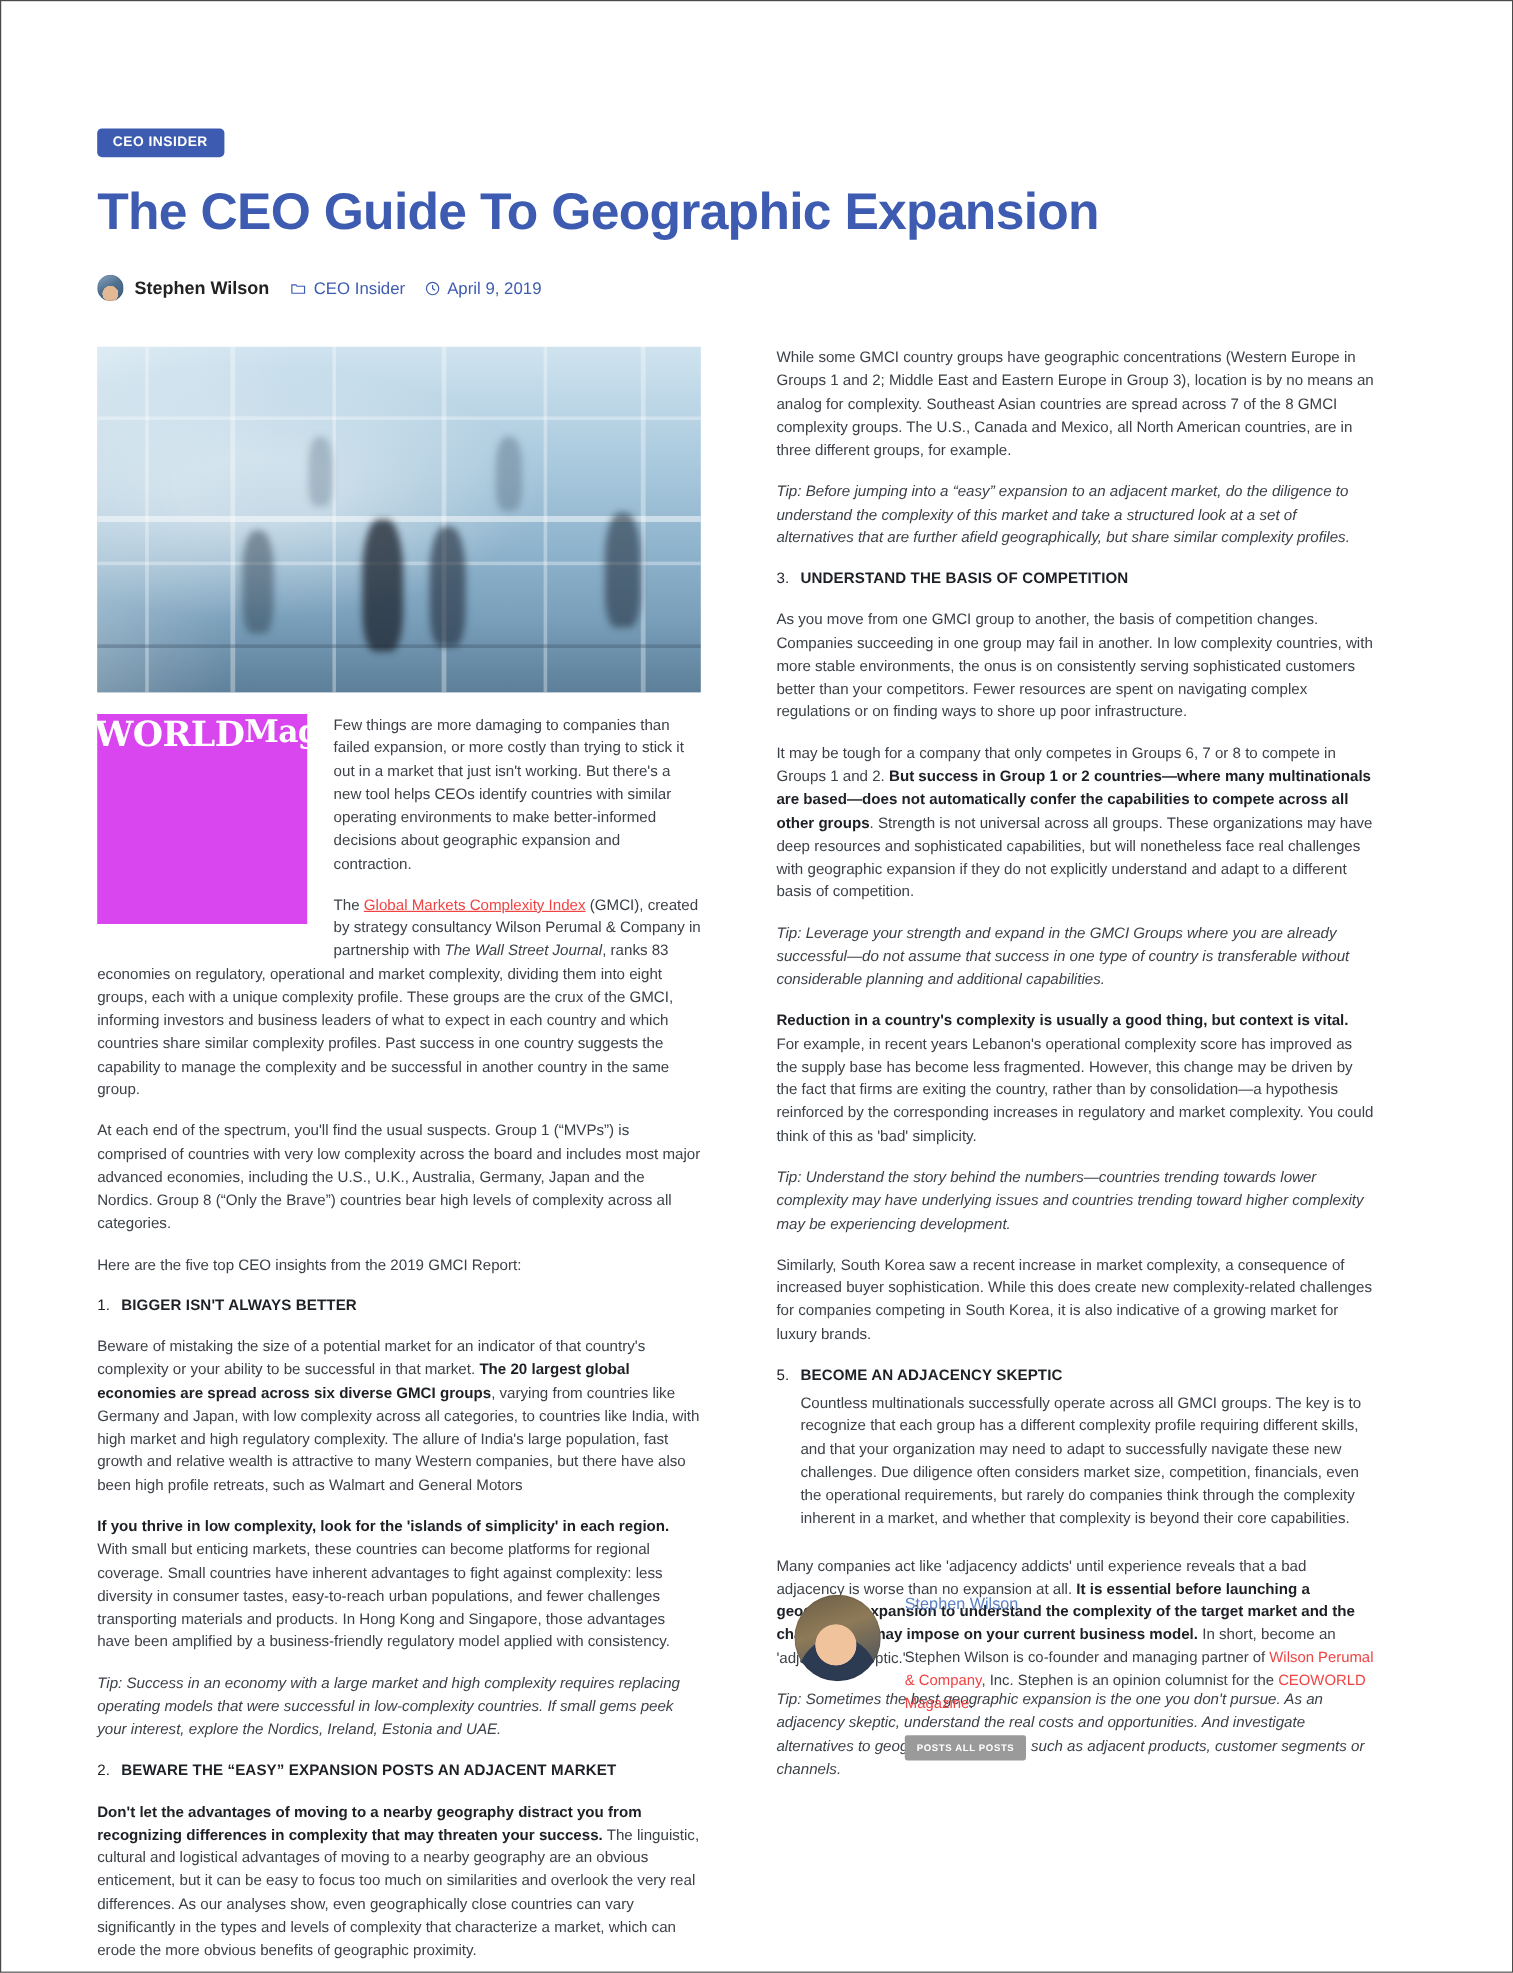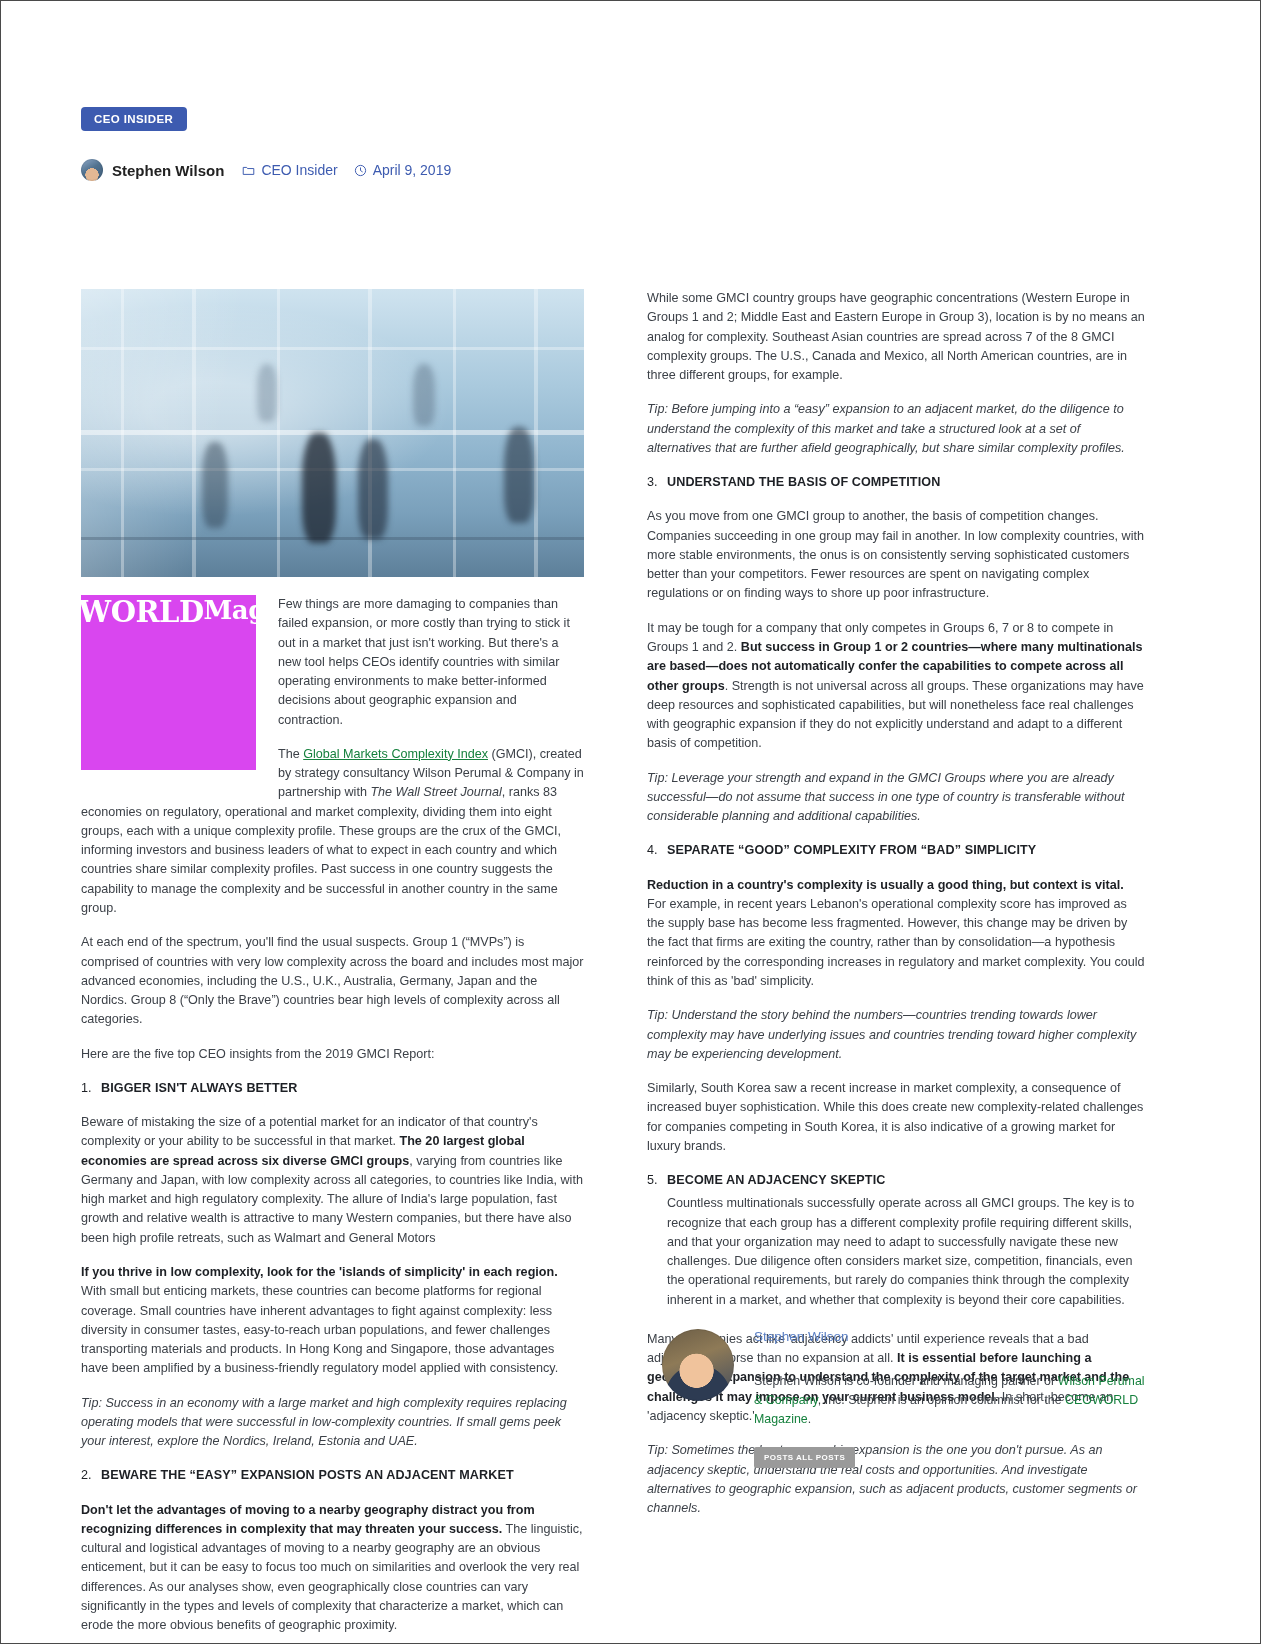--- a/index.html
+++ b/index.html
@@ -92,21 +92,21 @@
     font-size: 12.6px;
     line-height: 1.53;
     color: #3c4148;
   }
   .col-left  { left: 0px;   width: 503px; }
   .col-right { left: 566px; width: 499px; }
 
   .col p { margin: 0 0 15px 0; }
   .col b, .col strong { color: #1d2025; font-weight: bold; }
   .col i, .col em { font-style: italic; }
-  a.link { color: #15803d; text-decoration: none; }
+  a.link { color: #ef4444; text-decoration: none; }
   a.link.u { text-decoration: underline; }
 
   .hero {
     width: 503px;
     height: 288px;
     background:
       linear-gradient(100deg, rgba(255,255,255,.30) 0%, rgba(255,255,255,0) 30%),
       radial-gradient(ellipse at 26% 42%, rgba(255,255,255,.45) 0 12%, transparent 45%),
       linear-gradient(180deg, #cfe3ef 0%, #a9c9dd 34%, #8fb4cd 58%, #7aa0bb 78%, #5d7f99 100%);
       margin-bottom: 0;
@@ -200,20 +200,21 @@
   }
 </style>
 </head>
 <body>
 
 <div class="page">
  <div class="inner">
 
   
   <div class="badge">CEO INSIDER</div>
+  <h1 class="title">The CEO Guide To Geographic Expansion</h1>
 
   <div class="meta">
     <span class="avatar"></span>
     <span class="author">Stephen Wilson</span>
     <span class="mitem">
       <svg width="13" height="13" viewBox="0 0 16 16">
         <path d="M1.5 4.2h4.2l1.1 1.4h7.7v7.2H1.5z" fill="none" stroke="#3d5bb0" stroke-width="1.2"></path>
       </svg>
       <span>CEO Insider</span>
     </span>
@@ -294,23 +295,20 @@
 
       <div class="numhead">
         <span class="n">3.</span><span>UNDERSTAND THE BASIS OF COMPETITION</span>
       </div>
       <p>As you move from one GMCI group to another, the basis of competition changes. Companies succeeding in one group may fail in another. In low complexity countries, with more stable environments, the onus is on consistently serving sophisticated customers better than your competitors. Fewer resources are spent on navigating complex regulations or on finding ways to shore up poor infrastructure.</p>
       <p>
         <span>It may be tough for a company that only competes in Groups 6, 7 or 8 to compete in Groups 1 and 2. </span><b>But success in Group 1 or 2 countries—where many multinationals are based—does not automatically confer the capabilities to compete across all other groups</b><span>. Strength is not universal across all groups. These organizations may have deep resources and sophisticated capabilities, but will nonetheless face real challenges with geographic expansion if they do not explicitly understand and adapt to a different basis of competition.</span>
       </p>
       <p><i>Tip: Leverage your strength and expand in the GMCI Groups where you are already successful—do not assume that success in one type of country is transferable without considerable planning and additional capabilities.</i></p>
 
-      <div class="numhead">
-        <span class="n">4.</span><span>SEPARATE “GOOD” COMPLEXITY FROM “BAD” SIMPLICITY</span>
-      </div>
       <p>
         <b>Reduction in a country's complexity is usually a good thing, but context is vital.</b><span> For example, in recent years Lebanon's operational complexity score has improved as the supply base has become less fragmented. However, this change may be driven by the fact that firms are exiting the country, rather than by consolidation—a hypothesis reinforced by the corresponding increases in regulatory and market complexity. You could think of this as 'bad' simplicity.</span>
       </p>
       <p><i>Tip: Understand the story behind the numbers—countries trending towards lower complexity may have underlying issues and countries trending toward higher complexity may be experiencing development.</i></p>
       <p>Similarly, South Korea saw a recent increase in market complexity, a consequence of increased buyer sophistication. While this does create new complexity-related challenges for companies competing in South Korea, it is also indicative of a growing market for luxury brands.</p>
 
       <div class="numhead" style="margin-bottom:4px;">
         <span class="n">5.</span><span>BECOME AN ADJACENCY SKEPTIC</span>
       </div>
       <p class="indent">Countless multinationals successfully operate across all GMCI groups. The key is to recognize that each group has a different complexity profile requiring different skills, and that your organization may need to adapt to successfully navigate these new challenges. Due diligence often considers market size, competition, financials, even the operational requirements, but rarely do companies think through the complexity inherent in a market, and whether that complexity is beyond their core capabilities.</p>

